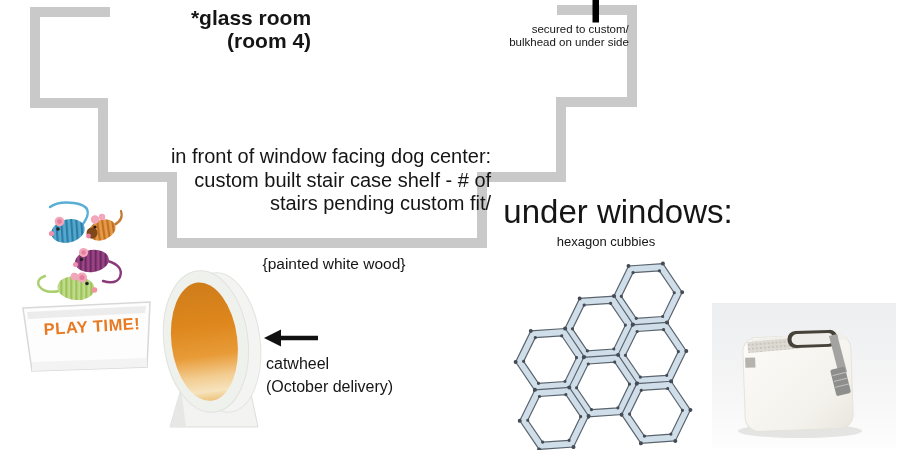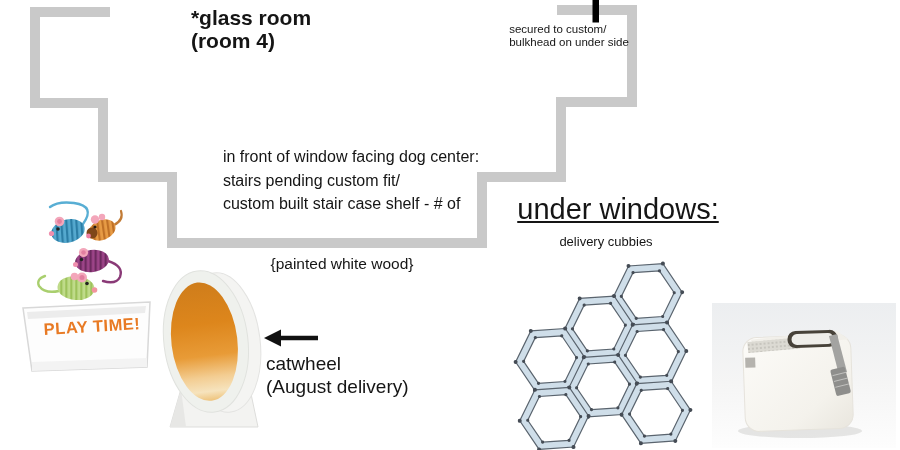--- a/index.html
+++ b/index.html
@@ -1,27 +1,27 @@
 <!DOCTYPE html>
 <html><head>
 <meta charset="utf-8">
 <style>
   html,body{margin:0;padding:0;background:#fff;}
   .canvas{position:relative;width:900px;height:450px;background:#ffffff;overflow:hidden;
           font-family:"Liberation Sans",sans-serif;}
   .gfx{position:absolute;left:0;top:0;}
   .t{position:absolute;color:#151515;white-space:nowrap;}
-  .tc{transform:translateX(-50%);text-align:left;}
+  .tc{transform:translateX(-50%);text-align:right;}
   #room-label{left:251px;top:6px;font-weight:bold;font-size:21px;line-height:23px;}
   #ceiling-note{left:569px;top:23px;font-size:11.5px;line-height:12.5px;}
-  #stair-note{left:351px;top:145px;font-size:16px;line-height:23.5px;}
-  #material-note{left:342px;top:255px;font-size:15.5px;}
-  #under-heading{left:618px;top:193px;font-size:29px;text-decoration:underline;}
+  #stair-note{left:331px;top:145px;font-size:20px;line-height:23.5px;}
+  #material-note{left:334px;top:255px;font-size:15.5px;}
+  #under-heading{left:618px;top:193px;font-size:33px;}
   #under-sub{left:606px;top:234px;font-size:13px;}
-  #catwheel-note{left:266px;top:352px;font-size:19px;line-height:23px;}
+  #catwheel-note{left:266px;top:352px;font-size:16px;line-height:23px;}
   #playtime{left:35px;top:317px;width:114px;text-align:center;transform:rotate(-3.5deg);
             font-weight:bold;font-size:16.5px;letter-spacing:.5px;color:#e87a24;}
 </style>
 </head>
 <body>
 
 <div class="canvas">
 
   <svg class="gfx" width="900" height="450" viewBox="0 0 900 450">
     <defs>
@@ -250,30 +250,30 @@
     <div>(room 4)</div>
   </div>
 
   <div class="t tc" id="ceiling-note">
     <div>secured to custom/</div>
     <div>bulkhead on under side</div>
   </div>
 
   <div class="t tc" id="stair-note">
     <div>in front of window facing dog center:</div>
+    <div>custom built stair case shelf - # of</div>
     <div>stairs pending custom fit/</div>
-    <div>custom built stair case shelf - # of</div>
   </div>
 
   <div class="t tc" id="material-note">{painted white wood}</div>
 
   <div class="t tc" id="under-heading">under windows:</div>
 
-  <div class="t tc" id="under-sub">delivery cubbies</div>
+  <div class="t tc" id="under-sub">hexagon cubbies</div>
 
   <div class="t" id="catwheel-note">
     <div>catwheel</div>
-    <div>(August delivery)</div>
+    <div>(October delivery)</div>
   </div>
 
   <div class="t" id="playtime">PLAY TIME!</div>
 
 </div>
 
 </body></html>

